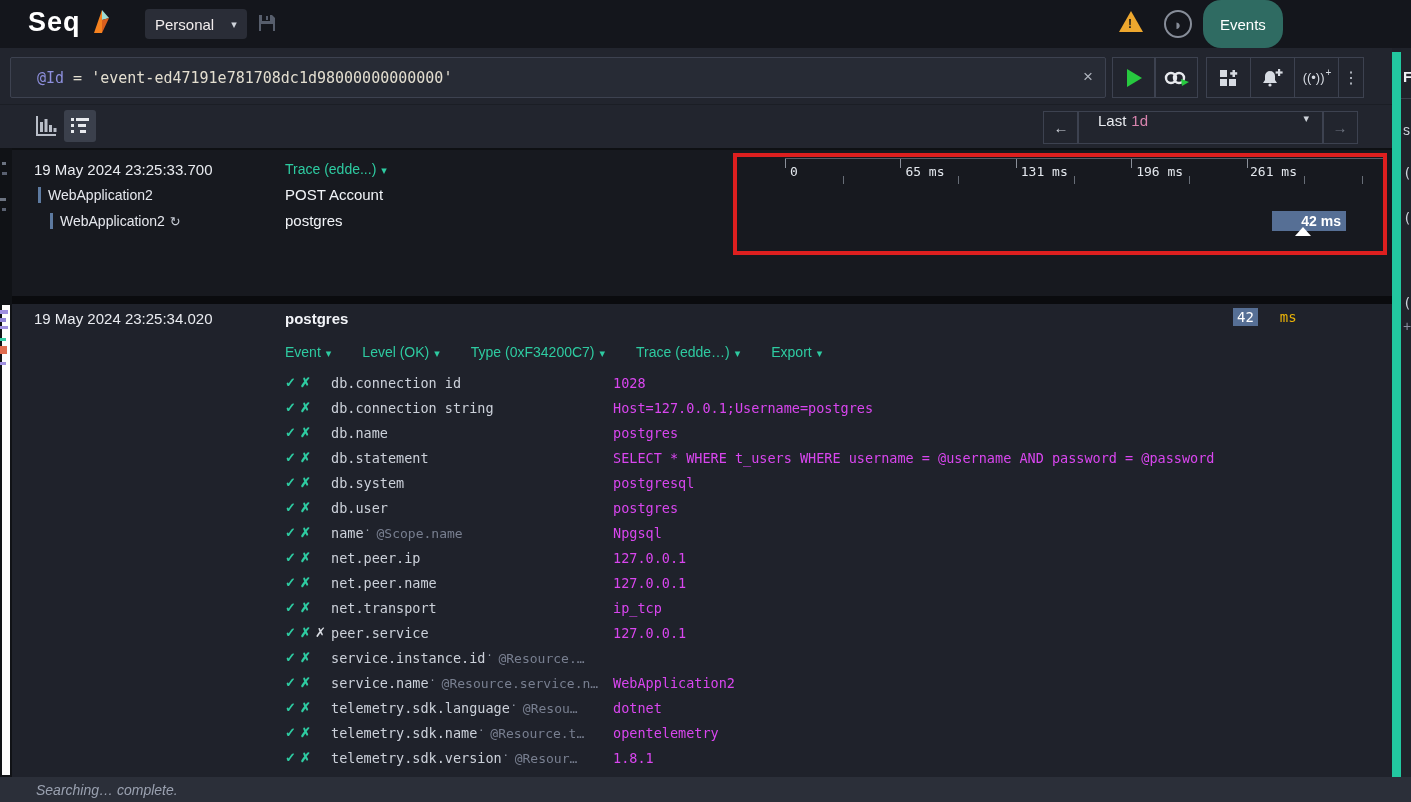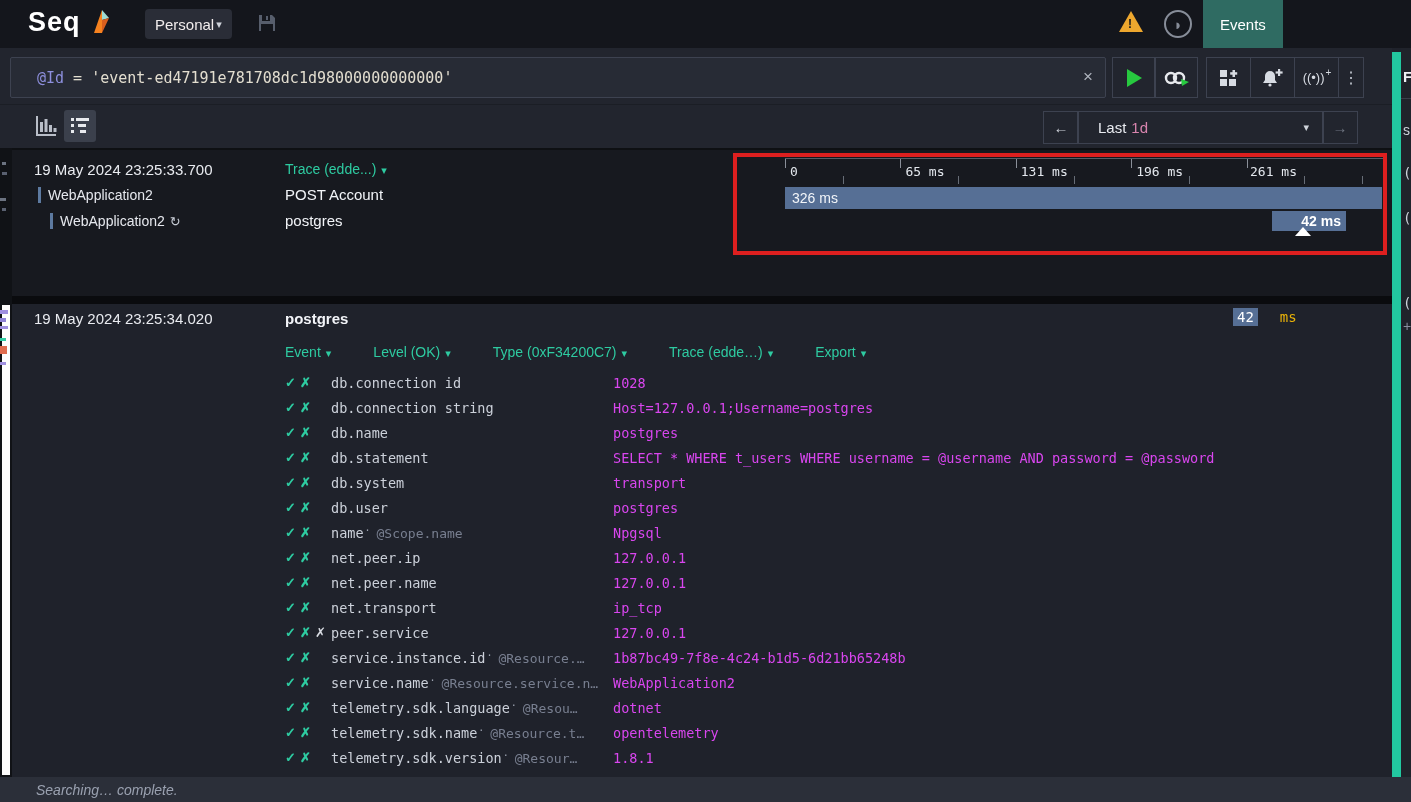--- a/index.html
+++ b/index.html
@@ -6,32 +6,32 @@
   .screen{position:relative;width:1411px;height:802px;overflow:hidden;
           font-family:"Liberation Sans",sans-serif;background:#1f222b;color:#e8eaf0;}
   .abs{position:absolute;}
   .mono{font-family:"DejaVu Sans Mono",monospace;}
 
   
   .topnav{left:0;top:0;width:1411px;height:48px;background:#14161c;}
   .logo{left:28px;top:7px;font-size:27px;font-weight:bold;color:#fff;letter-spacing:1px;}
   .logo-flame{left:92px;top:8px;}
   .workspace{left:145px;top:9px;height:30px;padding:0 10px;background:#2a2d37;border-radius:4px;
-             display:flex;align-items:center;gap:2px;font-size:15px;color:#f2eded;}
+             display:flex;align-items:center;gap:17px;font-size:15px;color:#f2eded;}
   .chev{font-size:11px;color:#cfd3da;}
   .save-ico{left:258px;top:14px;}
   .warn-ico{left:1119px;top:11px;width:24px;height:22px;}
   .warn-tri{width:0;height:0;border-left:12px solid transparent;border-right:12px solid transparent;
             border-bottom:21px solid #eda72e;position:absolute;}
   .warn-ex{position:absolute;left:9px;top:6px;color:#14161c;font-weight:bold;font-size:12px;}
   .moon{left:1164px;top:10px;width:24px;height:24px;border:2px solid #878d99;border-radius:50%;
         display:flex;align-items:center;justify-content:center;color:#878d99;font-size:15px;}
   .tab{top:0;height:48px;display:flex;align-items:center;font-size:15px;color:#e7e9ef;padding:0 17px;}
   .tab.active{background:#2f6b62;color:#fff;}
-  .tab-events{left:1203px;}
+  .tab-events{left:1203px;border-radius:18px;}
   .tab-dash{left:1275px;}
   .tab-cut{left:1398px;}
 
   
   .searchrow{left:0;top:48px;width:1392px;height:56px;background:#22252e;}
   .queryinput{left:10px;top:9px;width:1094px;height:39px;background:#272b35;border:1px solid #3d4250;
               border-radius:2px;display:flex;align-items:center;font-size:15px;}
   .qtext{margin-left:26px;color:#e3ded0;}
   .qvar{color:#8d8fdd;}
   .clear-x{position:absolute;right:12px;top:9px;color:#aeb3bd;font-size:17px;cursor:pointer;}
@@ -43,21 +43,21 @@
   .gcell{height:39px;display:flex;align-items:center;justify-content:center;border-right:1px solid #3d4250;color:#d7dbe2;}
   .gcell:last-child{border-right:none;}
   .gw{width:43px;} .gk{width:24px;font-size:16px;color:#c3c8d1;}
   .plus-badge{font-size:10px;position:relative;top:-5px;left:1px;color:#d7dbe2;}
 
   .toolbar{left:0;top:104px;width:1392px;height:44px;background:#22252e;border-top:1px solid #1b1e25;}
   .ico-bars{left:34px;top:9px;}
   .ico-trace{left:64px;top:5px;width:32px;height:32px;background:#3b404c;border-radius:3px;
              display:flex;align-items:center;justify-content:center;}
   .rangeprev{left:1043px;top:6px;width:34px;height:31px;border:1px solid #3d4250;display:flex;align-items:center;justify-content:center;color:#cfd3da;font-size:15px;}
-  .rangesel{left:1077px;top:6px;width:245px;height:31px;border:1px solid #3d4250;display:flex;align-items:center;font-size:15px;}
+  .rangesel{left:1077px;top:6px;width:245px;height:31px;border:1px solid #3d4250;display:flex;align-items:flex-start;font-size:15px;}
   .rangesel .lbl{margin-left:20px;color:#e9ebf0;}
   .rangesel .val{color:#d884ae;margin-left:5px;}
   .rangesel .chev{position:absolute;right:14px;}
   .rangenext{left:1322px;top:6px;width:34px;height:31px;border:1px solid #3d4250;display:flex;align-items:center;justify-content:center;color:#6e7481;font-size:15px;}
 
   
   .eventsec{left:0;top:148px;width:1392px;height:148px;background:#17191f;border-top:2px solid #0e1013;}
   .ts{font-size:15px;color:#e9ebf0;}
   .menu-item{font-size:14px;color:#2ecba1;cursor:pointer;white-space:nowrap;}
   .menu-item .chev{color:#2ecba1;margin-left:5px;}
@@ -78,21 +78,21 @@
              border-left:8px solid transparent;border-right:8px solid transparent;border-bottom:9px solid #fff;}
   .redbox{left:733px;top:153px;width:646px;height:94px;border:4px solid #de1f1f;z-index:30;pointer-events:none;}
 
   
   .gapline{left:0;top:296px;width:1392px;height:8px;background:#0a0b0e;}
   .detailsec{left:0;top:304px;width:1392px;height:473px;background:#1f222b;}
   .d-title{font-size:15px;font-weight:bold;color:#f2f4f8;}
   .chip42{font-family:"DejaVu Sans Mono",monospace;font-size:14px;}
   .chip42 .num{background:#566f95;color:#fff;padding:1px 4px;}
   .chip42 .unit{color:#eab308;margin-left:22px;}
-  .menusrow{left:285px;top:40px;display:flex;gap:42px;}
+  .menusrow{left:285px;top:40px;display:flex;gap:31px;}
   .proptable{left:285px;top:66px;width:1100px;}
   .prop-row{display:flex;align-items:center;height:25px;}
   .pcell{width:15px;font-size:13px;font-weight:bold;}
   .pcheck{color:#2ecba1;}
   .pcross{color:#2ecba1;}
   .pextra{width:16px;color:#d8dce3;font-weight:normal;visibility:hidden;font-size:13px;}
   .pextra.show{visibility:visible;}
   .p-name-cell{width:282px;overflow:hidden;white-space:nowrap;font-family:"DejaVu Sans Mono",monospace;
                font-size:13.5px;color:#ccd1da;}
   .p-ann{font-size:13px;color:#787f90;margin-left:6px;}
@@ -247,21 +247,20 @@
           <span class="tick-label mono" style="left: 351.2px;">196 ms</span>
           <div class="tick-major" style="left: 461.6px;"></div>
           <span class="tick-label mono" style="left: 465px;">261 ms</span>
           <div class="tick-minor" style="left: 57.7px;"></div>
           <div class="tick-minor" style="left: 173.1px;"></div>
           <div class="tick-minor" style="left: 288.5px;"></div>
           <div class="tick-minor" style="left: 403.9px;"></div>
           <div class="tick-minor" style="left: 519.3px;"></div>
           <div class="tick-minor" style="left: 577px;"></div>
         </div>
-      <div class="bar-main">326 ms</div>
       <div class="bar-child">42 ms</div>
       <div class="bar-caret"></div>
     </div>
   </div>
 
   <div class="abs redbox"></div>
 
   <div class="abs gapline"></div>
   <div class="abs detailsec">
     <div class="abs ts" style="left:34px;top:6px;">19 May 2024  23:25:34.020</div>
@@ -307,21 +306,21 @@
     <span class="pcell pextra">✗</span>
     <span class="p-name-cell"><span class="p-name">db.statement</span><span class="p-dot"></span><span class="p-ann"></span></span>
     <span class="p-value">SELECT * WHERE t_users WHERE username = @username AND password = @password</span>
   </div>
 
   <div class="prop-row">
     <span class="pcell pcheck">✓</span>
     <span class="pcell pcross">✗</span>
     <span class="pcell pextra">✗</span>
     <span class="p-name-cell"><span class="p-name">db.system</span><span class="p-dot"></span><span class="p-ann"></span></span>
-    <span class="p-value">transport</span>
+    <span class="p-value">postgresql</span>
   </div>
 
   <div class="prop-row">
     <span class="pcell pcheck">✓</span>
     <span class="pcell pcross">✗</span>
     <span class="pcell pextra">✗</span>
     <span class="p-name-cell"><span class="p-name">db.user</span><span class="p-dot"></span><span class="p-ann"></span></span>
     <span class="p-value">postgres</span>
   </div>
 
@@ -363,21 +362,20 @@
     <span class="pcell pextra show">✗</span>
     <span class="p-name-cell"><span class="p-name">peer.service</span><span class="p-dot"></span><span class="p-ann"></span></span>
     <span class="p-value">127.0.0.1</span>
   </div>
 
   <div class="prop-row">
     <span class="pcell pcheck">✓</span>
     <span class="pcell pcross">✗</span>
     <span class="pcell pextra">✗</span>
     <span class="p-name-cell"><span class="p-name">service.instance.id</span><span class="p-dot">·</span><span class="p-ann">@Resource.…</span></span>
-    <span class="p-value">1b87bc49-7f8e-4c24-b1d5-6d21bb65248b</span>
   </div>
 
   <div class="prop-row">
     <span class="pcell pcheck">✓</span>
     <span class="pcell pcross">✗</span>
     <span class="pcell pextra">✗</span>
     <span class="p-name-cell"><span class="p-name">service.name</span><span class="p-dot">·</span><span class="p-ann">@Resource.service.n…</span></span>
     <span class="p-value">WebApplication2</span>
   </div>
 

